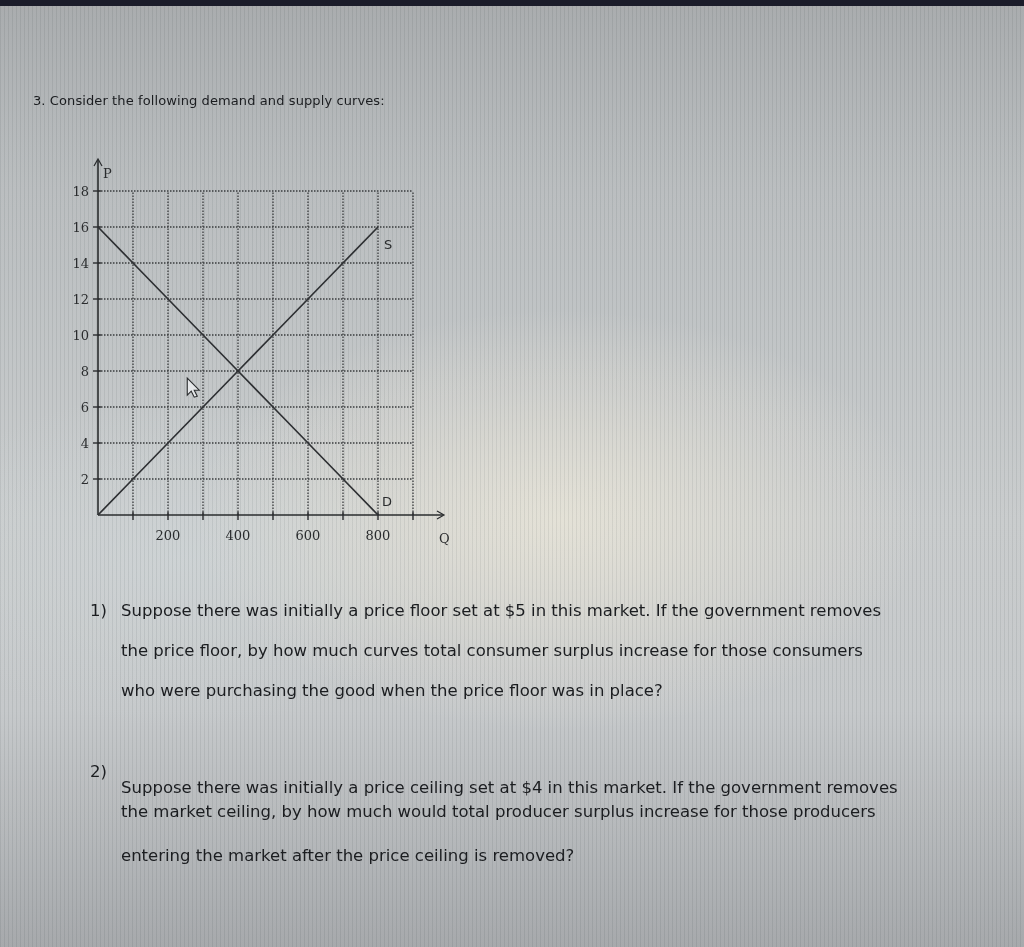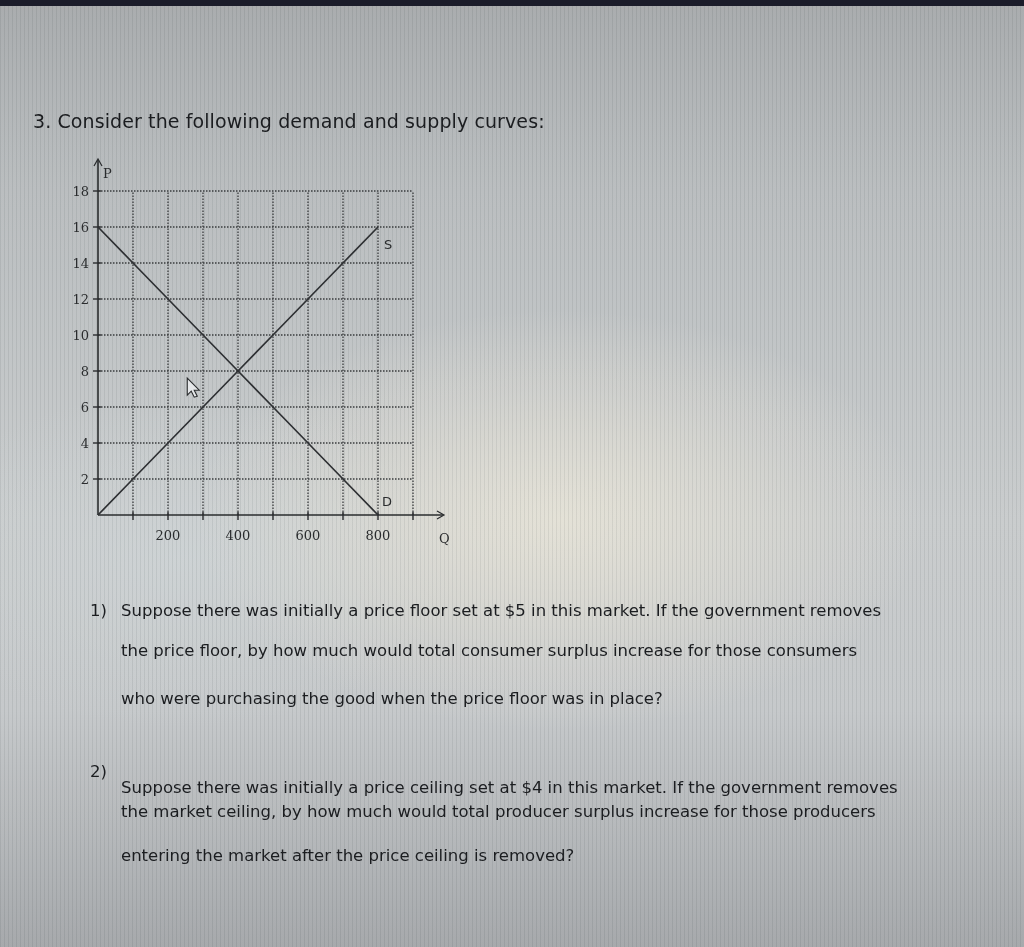--- a/index.html
+++ b/index.html
@@ -31,22 +31,22 @@
       pointer-events: none;
     }
     .top-bezel {
       position: absolute;
       left: 0; top: 0;
       width: 1024px; height: 6px;
       background: #1b1c2a;
     }
     .heading {
       position: absolute;
-      left: 33px; top: 110px;
-      font-size: 19px;
+      left: 33px; top: 93px;
+      font-size: 13px;
       color: #1b1d20;
       letter-spacing: 0.1px;
       white-space: nowrap;
     }
     .chart {
       position: absolute;
       left: 50px; top: 150px;
       width: 420px; height: 400px;
     }
     .chart svg { overflow: visible; }
@@ -149,22 +149,22 @@
       <polyline points="48,365 83,329 118,293 153,257 188,221 223,185 258,149 293,113 328,77" fill="none" stroke="#2e3033" stroke-width="1.7"></polyline>
       <text x="334" y="99" class="curve-label">S</text>
       <text x="332" y="356" class="curve-label">D</text>
       <path d="M 137.25 228.20000000000002 L 137.25 245.20000000000002 L 141.25 241.20000000000002 L 144.25 247.20000000000002 L 147.25 246.20000000000002 L 144.25 240.20000000000002 L 149.25 240.20000000000002 Z" fill="#e6e8ea" stroke="#2a2c2e" stroke-width="1.1"></path>
     </svg>
 </div>
 
 <div class="question q1">
   <span class="num">1)</span>
   <span class="line" style="top:0px">Suppose there was initially a price floor set at $5 in this market. If the government removes</span>
-  <span class="line" style="top:40px">the price floor, by how much would total consumer surplus increase for those consumers</span>
-  <span class="line" style="top:88px">who were purchasing the good when the price floor was in place?</span>
+  <span class="line" style="top:40px">the price floor, by how much curves total consumer surplus increase for those consumers</span>
+  <span class="line" style="top:80px">who were purchasing the good when the price floor was in place?</span>
 </div>
 
 <div class="question q2">
   <span class="num">2)</span>
   <span class="line" style="top:16px">Suppose there was initially a price ceiling set at $4 in this market. If the government removes</span>
   <span class="line" style="top:40px">the market ceiling, by how much would total producer surplus increase for those producers</span>
   <span class="line" style="top:84px">entering the market after the price ceiling is removed?</span>
 </div>
 
 </body></html>

